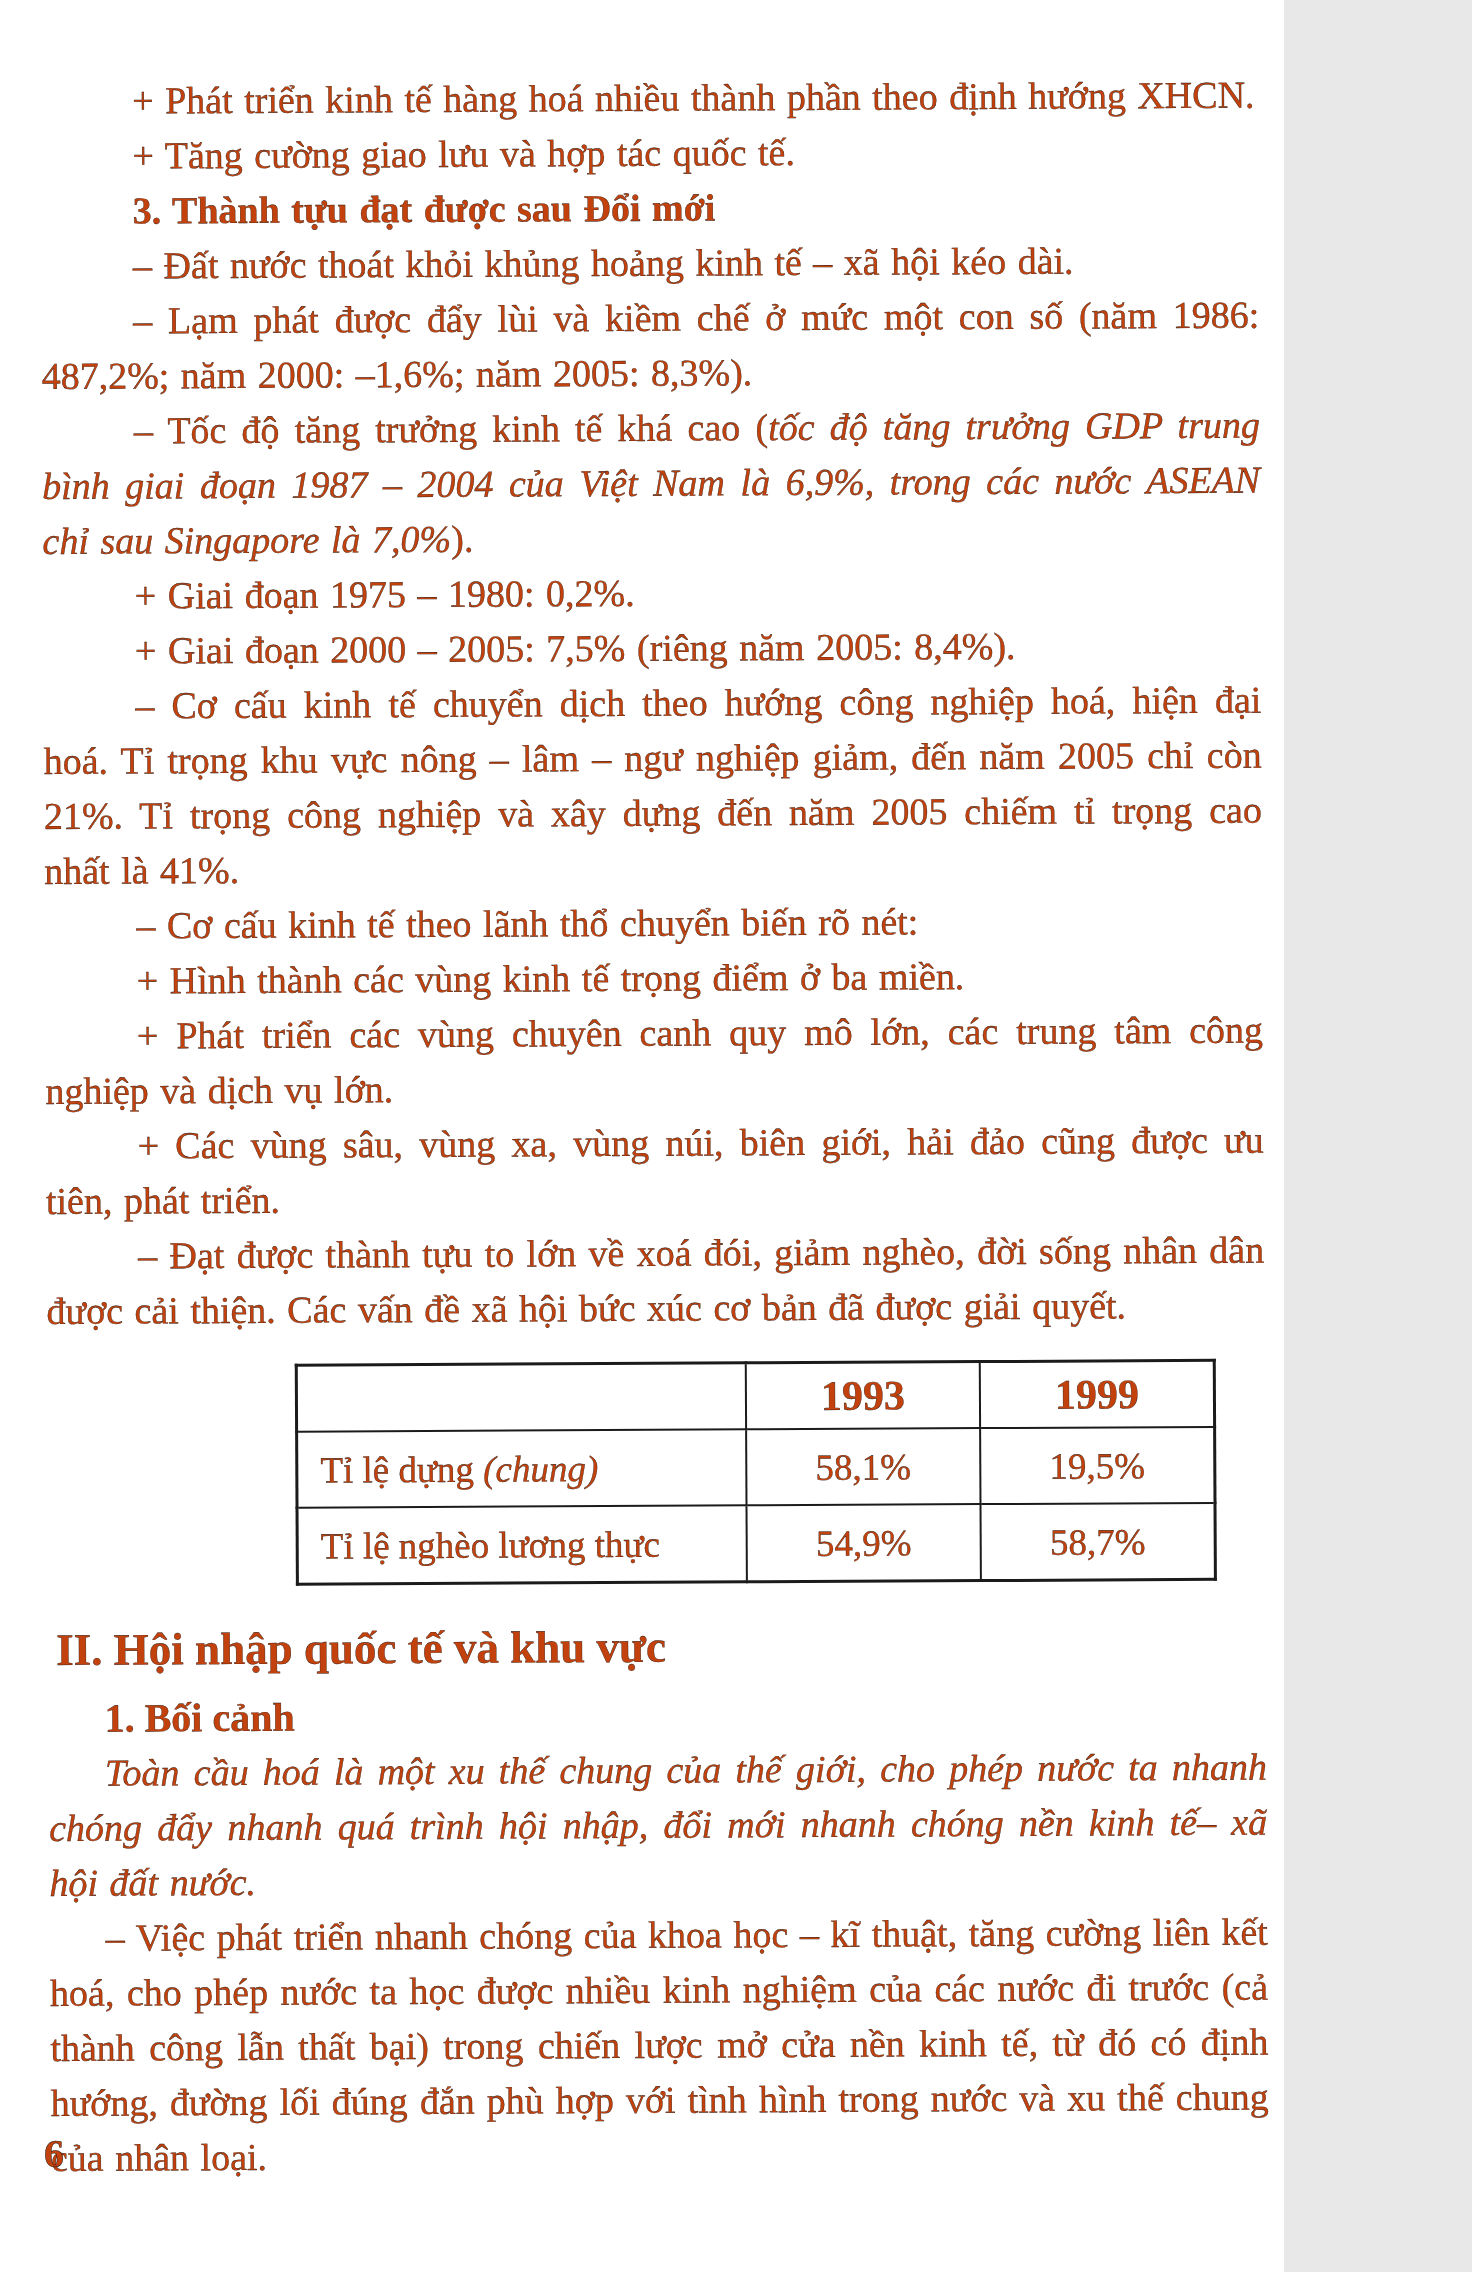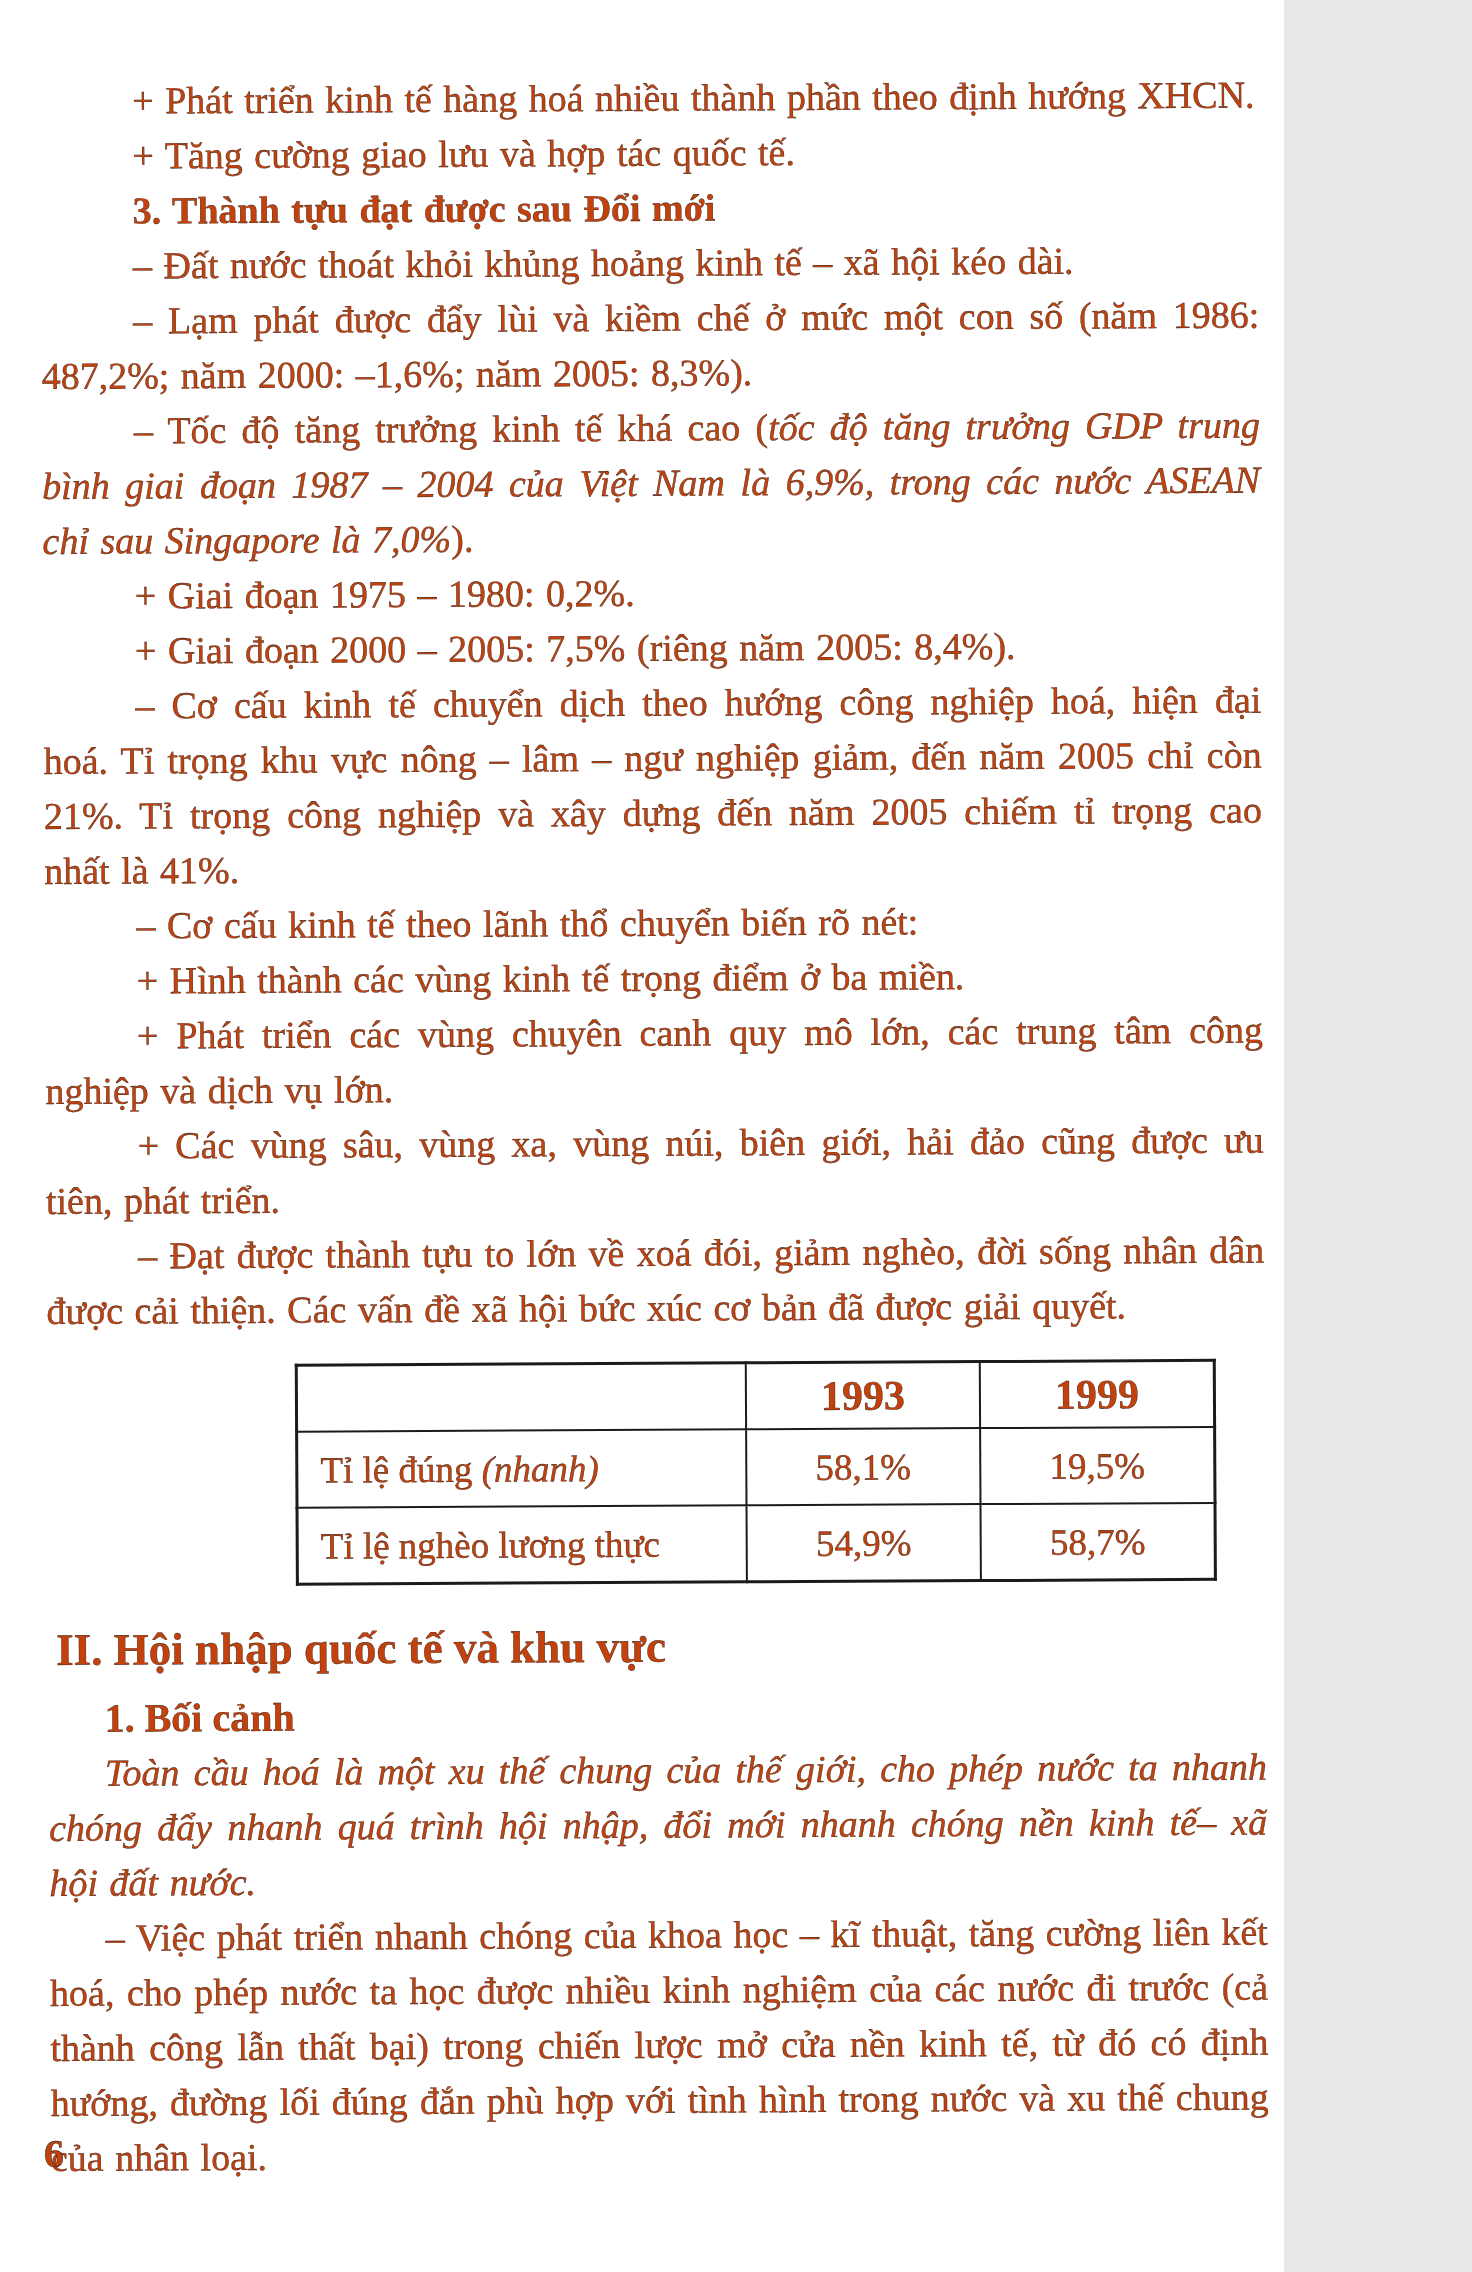--- a/index.html
+++ b/index.html
@@ -95,21 +95,21 @@
     <p class="body">– Đạt được thành tựu to lớn về xoá đói, giảm nghèo, đời sống nhân dân được cải thiện. Các vấn đề xã hội bức xúc cơ bản đã được giải quyết.</p>
 
     <table class="poverty">
       <tbody>
           <tr>
         <td class="corner"></td>
         <th class="year">1993</th>
         <th class="year">1999</th>
       </tr>
       <tr>
-        <td class="lbl"><span>Tỉ lệ đúng </span><span class="italic">(nhanh)</span></td>
+        <td class="lbl"><span>Tỉ lệ dựng </span><span class="italic">(chung)</span></td>
         <td class="val">58,1%</td>
         <td class="val">19,5%</td>
       </tr>
       <tr>
         <td class="lbl">Tỉ lệ nghèo lương thực</td>
         <td class="val">54,9%</td>
         <td class="val">58,7%</td>
       </tr>
     </tbody>
       </table>

